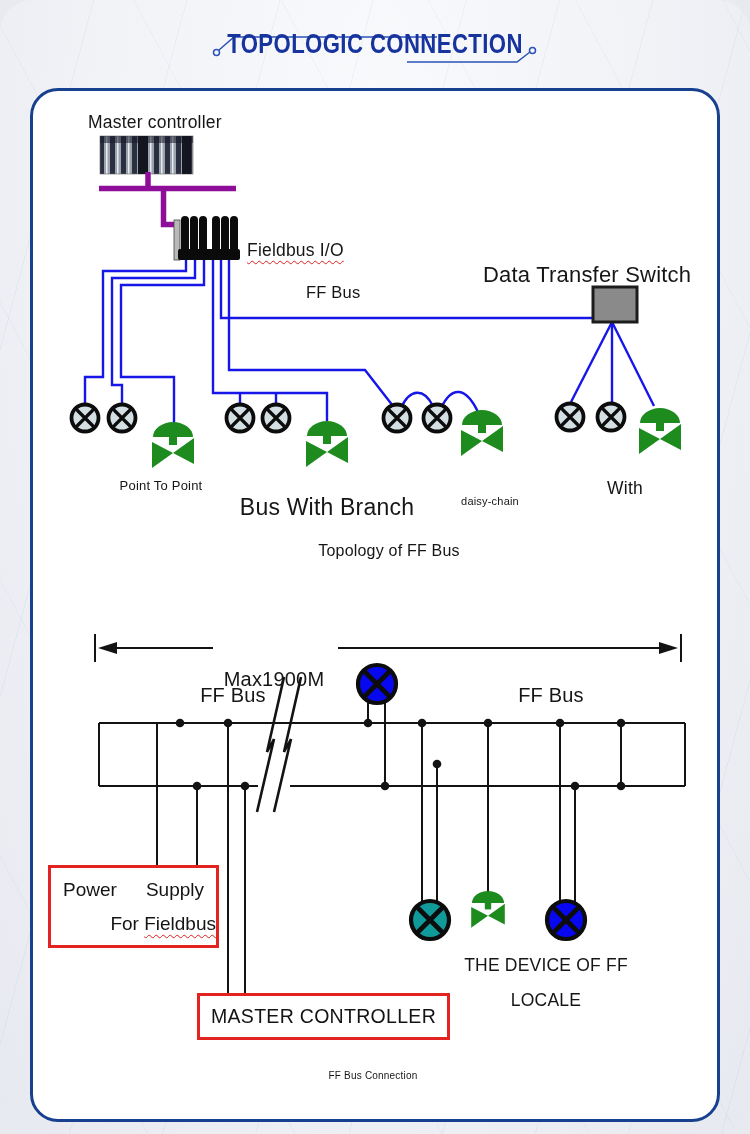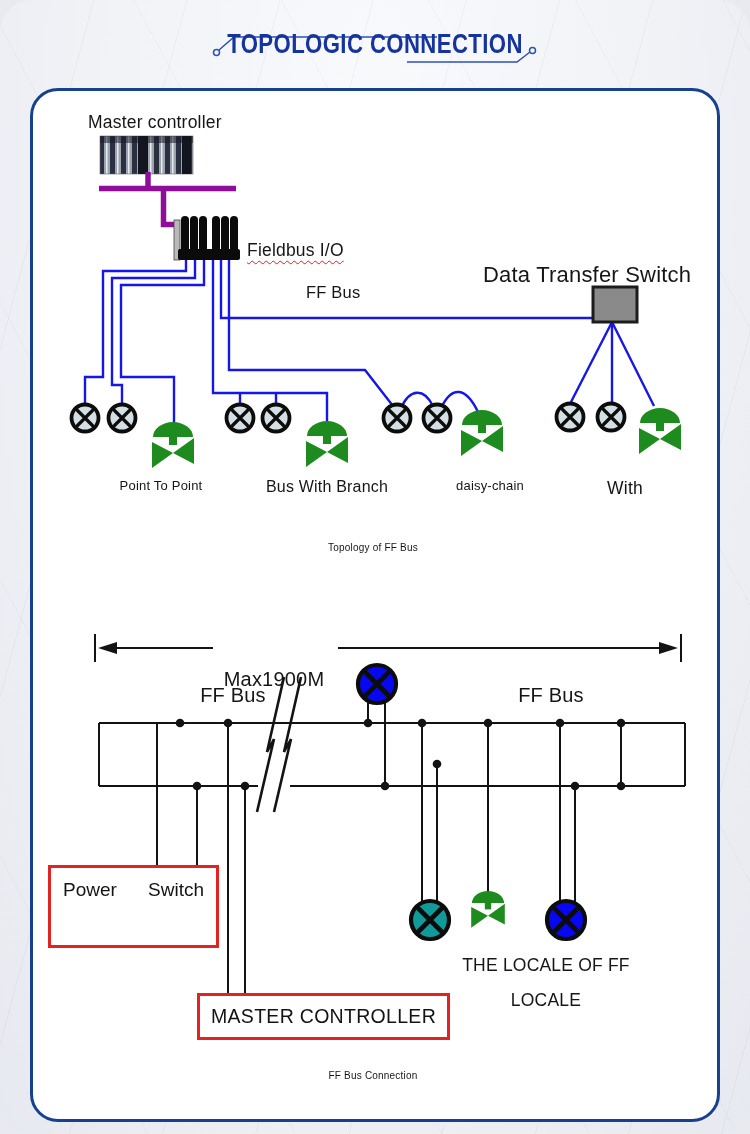--- a/index.html
+++ b/index.html
@@ -209,38 +209,42 @@
   </svg>
 
   <div class="title">TOPOLOGIC CONNECTION</div>
 
   <div class="lbl" style="left:88px;top:112px;font-size:17.5px">Master controller</div>
   <div class="lbl squiggle" style="left:247px;top:240px;font-size:17.5px">Fieldbus I/O</div>
   <div class="lbl" style="left:306px;top:283px;font-size:16.5px">FF Bus</div>
   <div class="lbl" style="left:483px;top:262px;font-size:22px">Data Transfer Switch</div>
 
   <div class="lbl ctr" style="left:161px;top:478px;font-size:13px">Point To Point</div>
-  <div class="lbl ctr" style="left:327px;top:478px;font-size:16px">Bus With Branch</div>
-  <div class="lbl ctr" style="left:490px;top:478px;font-size:13px">daisy-chain</div>
+  <div class="lbl ctr" style="left:327px;top:494px;font-size:23px">Bus With Branch</div>
+  <div class="lbl ctr" style="left:490px;top:495px;font-size:11px">daisy-chain</div>
   <div class="lbl ctr" style="left:625px;top:478px;font-size:17.5px">With</div>
 
-  <div class="lbl ctr" style="left:373px;top:542px;font-size:10px">Topology of FF Bus</div>
+  <div class="lbl ctr" style="left:389px;top:542px;font-size:16px">Topology of FF Bus</div>
 
   <div class="lbl ctr" style="left:274px;top:668px;font-size:20px">Max1900M</div>
   <div class="lbl ctr" style="left:233px;top:684px;font-size:20px">FF Bus</div>
   <div class="lbl ctr" style="left:551px;top:684px;font-size:20px">FF Bus</div>
 
   <div class="redbox psbox">
     <div class="ps-l1">
       <span>Power</span>
-      <span>Switch</span>
+      <span>Supply</span>
+    </div>
+    <div class="ps-l2">
+      <span>For</span>
+      <span class="squiggle">Fieldbus</span>
     </div>
   </div>
 
   <div class="redbox mcbox">
     <span>MASTER CONTROLLER</span>
   </div>
 
-  <div class="lbl ctr" style="left:546px;top:955px;font-size:17.5px">THE LOCALE OF FF</div>
+  <div class="lbl ctr" style="left:546px;top:955px;font-size:17.5px">THE DEVICE OF FF</div>
   <div class="lbl ctr" style="left:546px;top:990px;font-size:17.5px">LOCALE</div>
 
   <div class="lbl ctr" style="left:373px;top:1070px;font-size:10px">FF Bus Connection</div>
 </div>
 
 </body></html>

